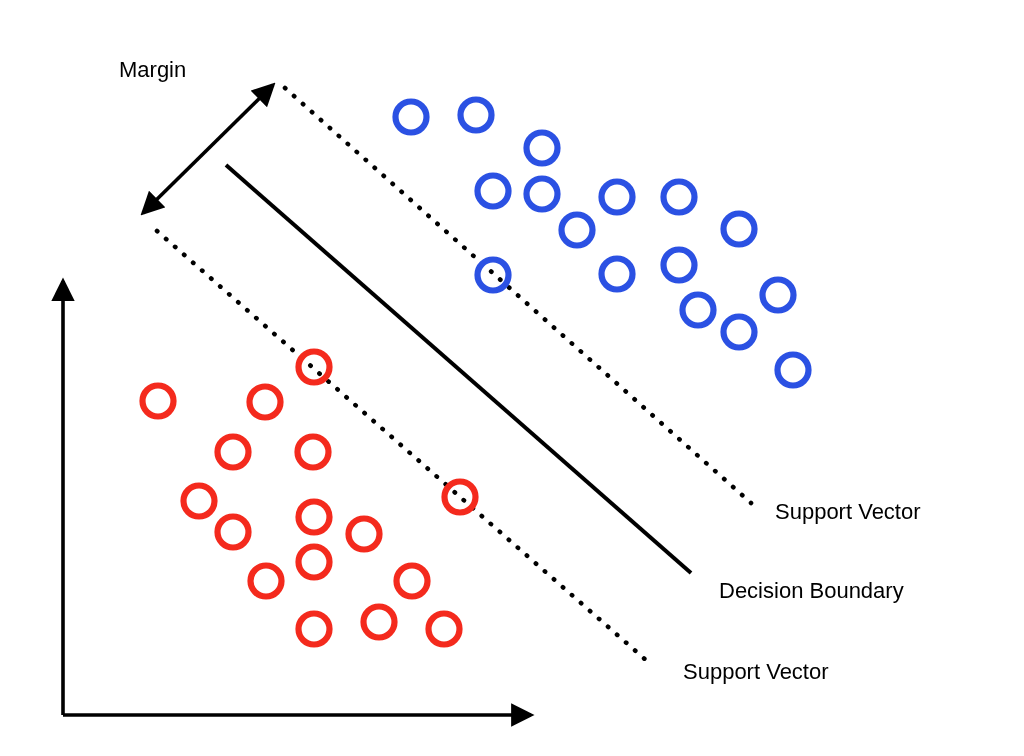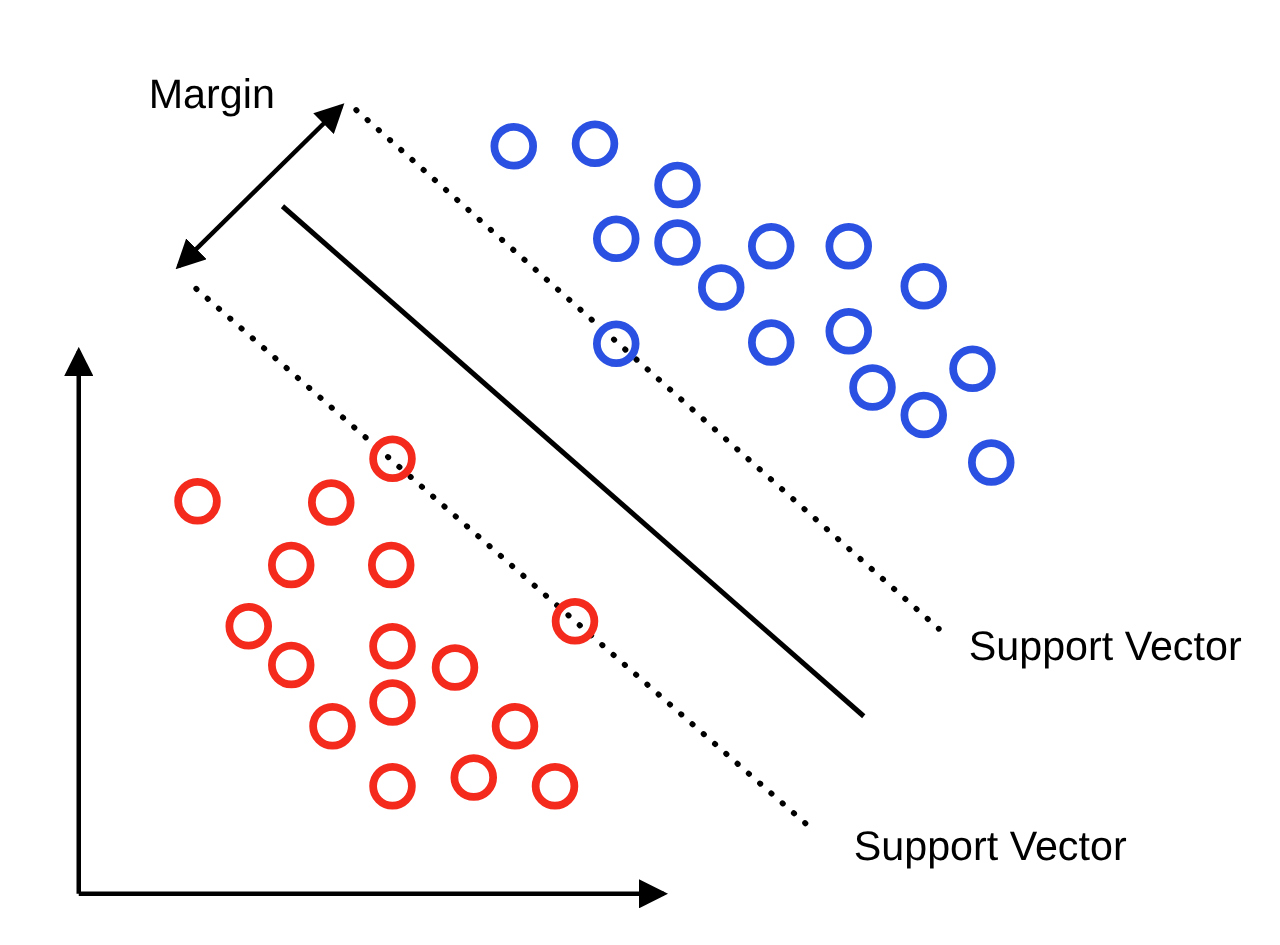--- a/index.html
+++ b/index.html
@@ -18,21 +18,21 @@
   svg { position: absolute; left: 0; top: 0; }
 
   .solid-line   { stroke: #000000; stroke-width: 4;   fill: none; }
   .dotted-line  { stroke: #000000; stroke-width: 4.6; fill: none;
                   stroke-dasharray: 0.4 11.6; stroke-linecap: round; }
   .axis-line    { stroke: #000000; stroke-width: 3.6; fill: none; }
   .margin-line  { stroke: #000000; stroke-width: 3.6; fill: none; }
 
   .label {
     position: absolute;
-    font-size: 33px;
+    font-size: 22px;
     line-height: 1.05;
     color: #000000;
     white-space: nowrap;
     letter-spacing: 0px;
   }
   .lbl-margin   { left: 119px; top: 58px;  }
   .lbl-sv-up    { left: 775px; top: 500px; }
   .lbl-decision { left: 719px; top: 579px; }
   .lbl-sv-low   { left: 683px; top: 660px; }
 </style>
@@ -92,16 +92,17 @@
         <circle cx="444" cy="629" r="15.5" fill="none" stroke="#F42A1D" stroke-width="6.2"></circle>
         <circle cx="460" cy="497" r="15.5" fill="none" stroke="#F42A1D" stroke-width="6.2"></circle>
         <circle cx="314" cy="367" r="15.5" fill="none" stroke="#F42A1D" stroke-width="6.2"></circle>
       </g>
   </svg>
 
   <div class="label lbl-margin">Margin</div>
 
   <div class="label lbl-sv-up">Support Vector</div>
 
+  <div class="label lbl-decision">Decision Boundary</div>
 
   <div class="label lbl-sv-low">Support Vector</div>
 
 </div>
 
 </body></html>

